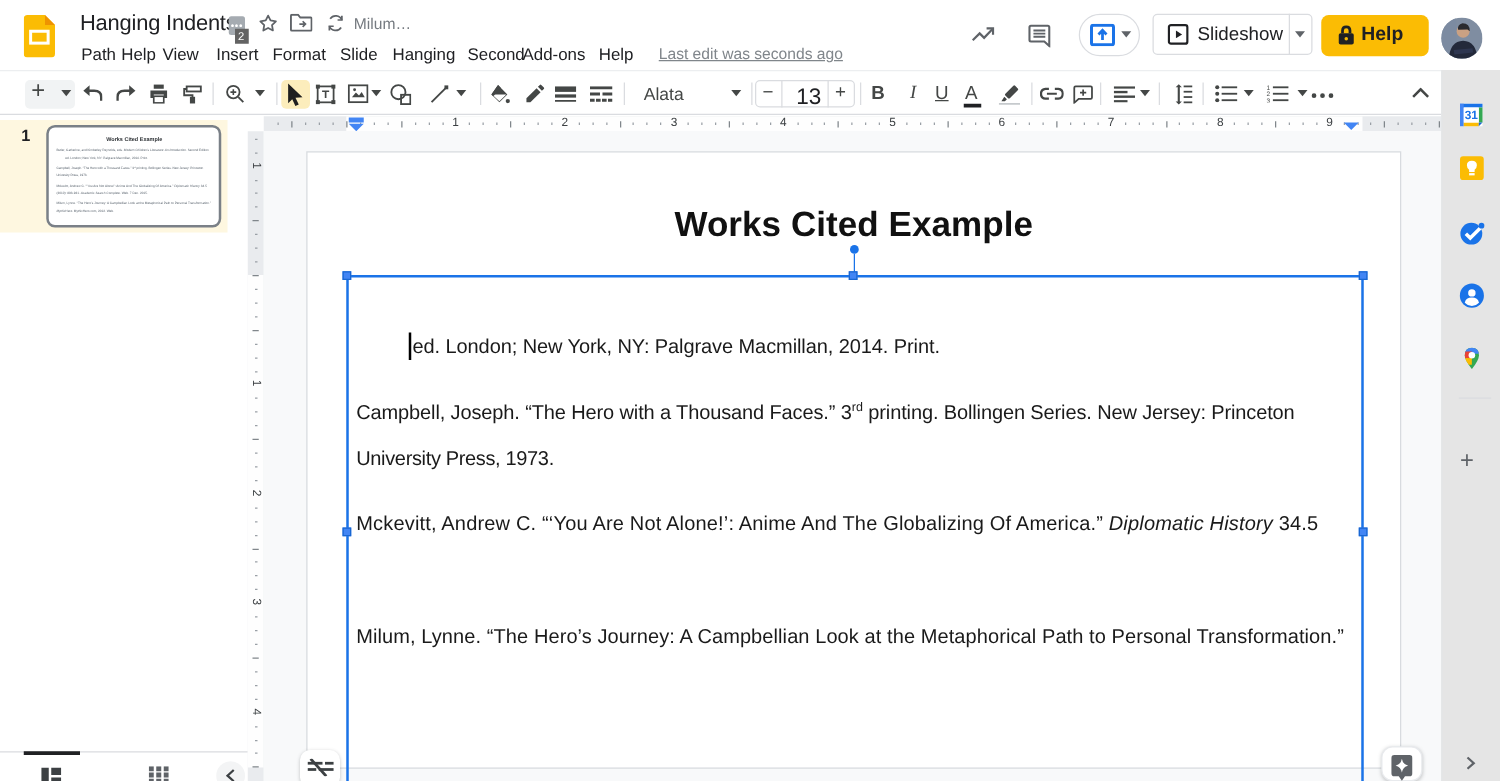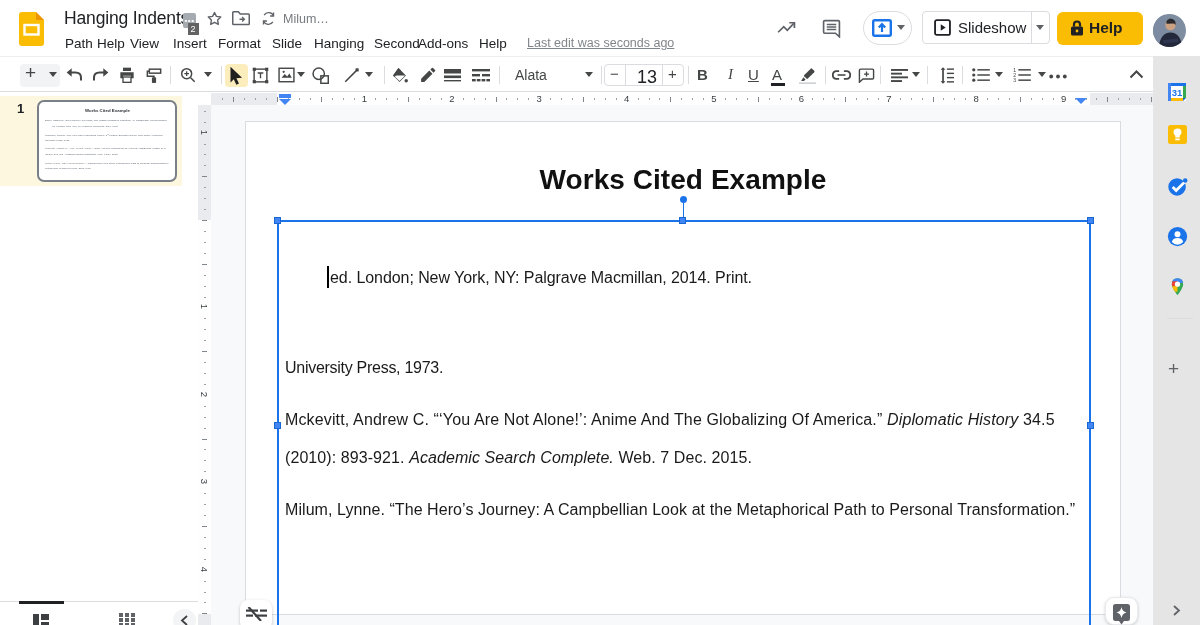--- a/index.html
+++ b/index.html
@@ -426,23 +426,23 @@
 <div class="vt1" style="top:475.5px"></div>
 <div class="vt1" style="top:486.5px"></div>
 <div class="vt1" style="top:497.4px"></div>
 <div class="vt2" style="top:508.3px"></div>
 </div>
 
 <div id="canvas">
   <div id="slide">
 <div class="sttl" id="mt" style="letter-spacing:0.06px">Works Cited Example</div>
 <div class="bl" id="ml1" style="left:84px;top:146.7px;letter-spacing:-0.07px">ed. London; New York, NY: Palgrave Macmillan, 2014. Print.</div>
+<div class="bl" id="ml2" style="left:39px;top:198.7px;letter-spacing:-0.10px">Campbell, Joseph. “The Hero with a Thousand Faces.” 3<sup>rd</sup> printing. Bollingen Series. New Jersey: Princeton</div>
 <div class="bl" id="ml3" style="left:39px;top:236.7px;letter-spacing:-0.28px">University Press, 1973.</div>
 <div class="bl" id="ml4" style="left:39px;top:288.7px;letter-spacing:0.14px">Mckevitt, Andrew C. “‘You Are Not Alone!’: Anime And The Globalizing Of America.” <i>Diplomatic History</i> 34.5</div>
-<div class="bl" id="ml5" style="left:39px;top:326.7px;letter-spacing:0.08px">(2010): 893-921. <i>Academic Search Complete.</i> Web. 7 Dec. 2015.</div>
 <div class="bl" id="ml6" style="left:39px;top:378.7px;letter-spacing:0.07px">Milum, Lynne. “The Hero’s Journey: A Campbellian Look at the Metaphorical Path to Personal Transformation.”</div>
   </div>
 
   <div class="selh" style="left:66px;top:115px;width:813px"></div>
   <div class="selv" style="left:66px;top:115px;height:405px"></div>
   <div class="selv" style="left:878px;top:115px;height:405px"></div>
   <div class="selv" style="left:471.5px;top:98px;height:17px;width:1.5px"></div>
   <div class="abs" style="left:468.5px;top:91px;width:7px;height:7px;border-radius:50%;background:#1a73e8"></div>
   <div class="hdl" style="left:62.5px;top:111.5px"></div>
   <div class="hdl" style="left:875.5px;top:111.5px"></div>

